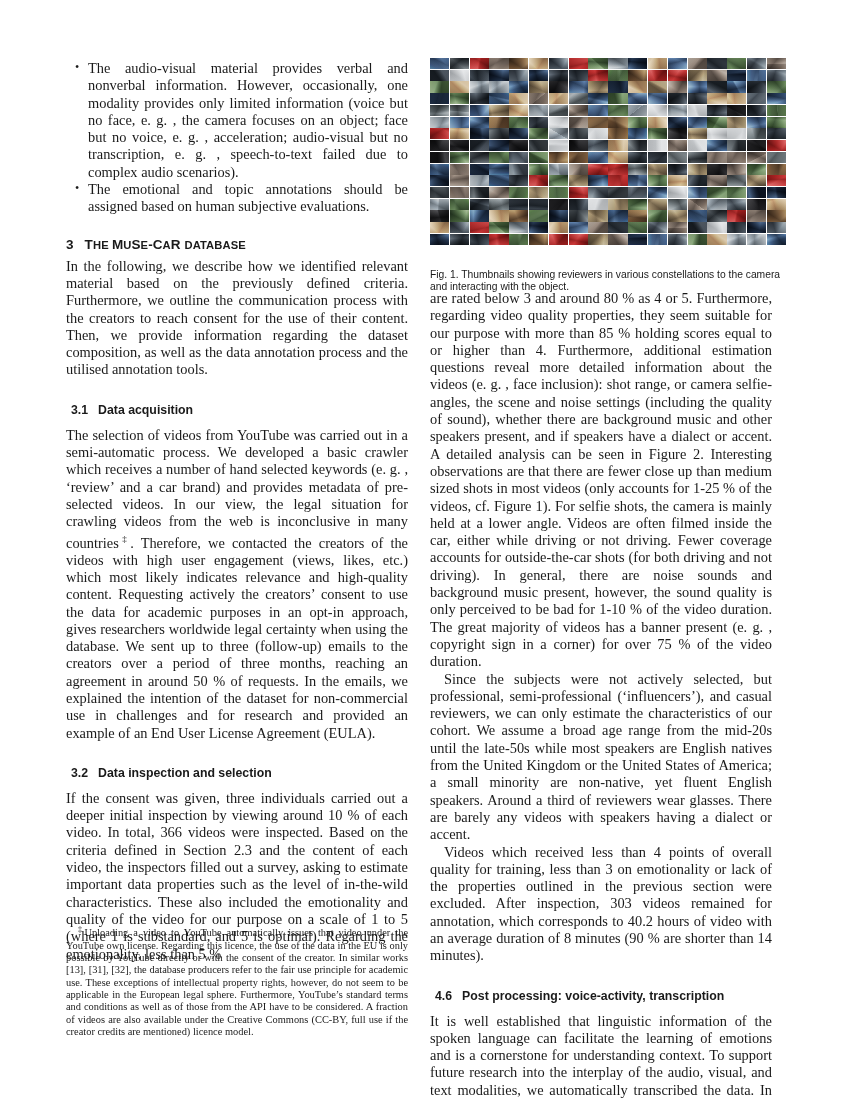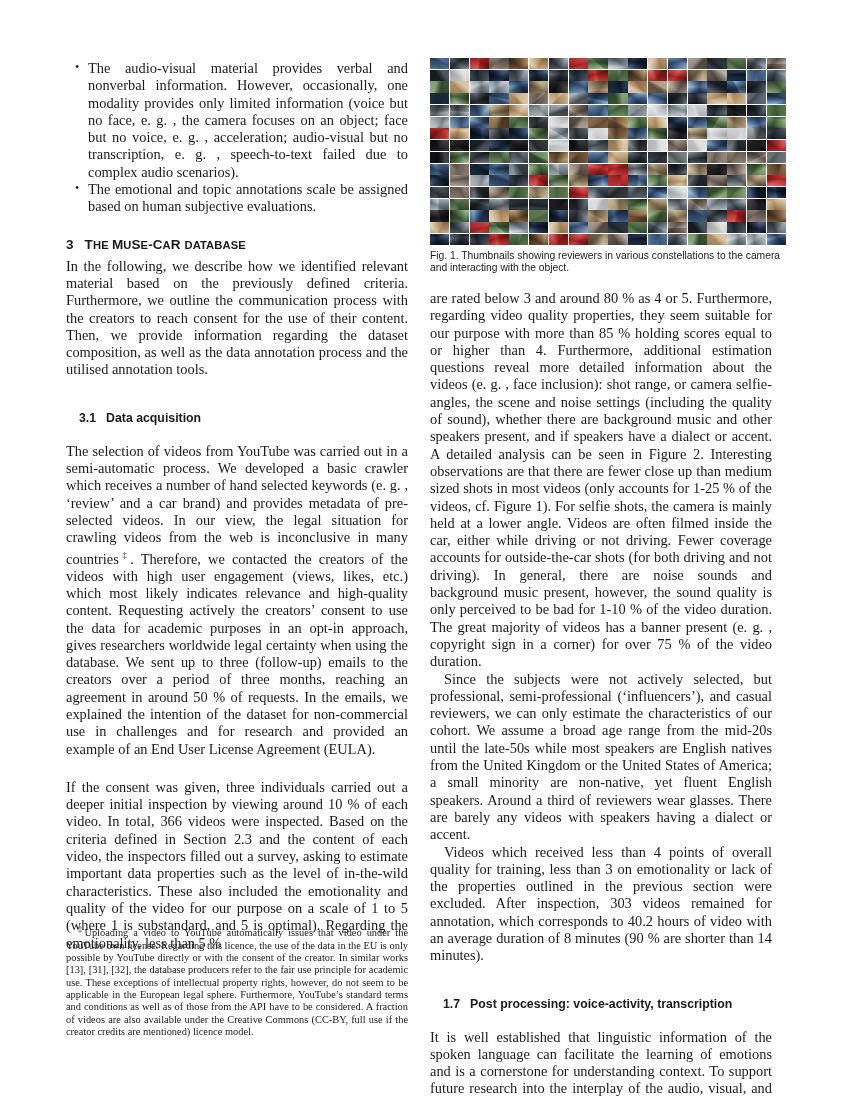--- a/index.html
+++ b/index.html
@@ -86,21 +86,21 @@
     font-weight: bold;
     font-size: 13.5px;
     line-height: 18px;
     letter-spacing: 0.1px;
   }
   h2.sec .num { margin-right: 11px; }
   h2.sec .smallcap-big { font-size: 13.5px; }
   h2.sec .smallcap-small { font-size: 11.2px; }
 
   h3.sub {
-    margin: 13px;
+    margin: 5px;
     font-family: "Liberation Sans", sans-serif;
     font-weight: bold;
     font-size: 12.3px;
     line-height: 17px;
   }
   h3.sub .num { margin-right: 10px; }
 
   .space-before-h2 { height: 20px; }
   .space-after-h2 { height: 4px; }
   .space-before-h3 { height: 18px; }
@@ -143,21 +143,21 @@
     background: #ffffff;
     overflow: hidden;
   }
   .thumb {
     width: 100%;
     height: 100%;
     background-size: 160% 160%;
     background-position: center;
   }
   .figcaption {
-    margin-top: 5px;
+    margin-top: 24px;
     font-family: "Liberation Sans", sans-serif;
     font-size: 10.3px;
     line-height: 12.4px;
     text-align: left;
     color: #1a1a1a;
   }
   .tinylabel {
     position: absolute;
     left: 50%;
     top: -7px;
@@ -171,21 +171,21 @@
 </head>
 <body>
 
 <div class="page">
 
 
   <div class="col col-left">
 
     <ul class="bullets">
       <li>The audio-visual material provides verbal and nonverbal information. However, occasionally, one modality provides only limited information (voice but no face, e. g. , the camera focuses on an object; face but no voice, e. g. , acceleration; audio-visual but no transcription, e. g. , speech-to-text failed due to complex audio scenarios).</li>
-      <li>The emotional and topic annotations scale be assigned based on human subjective evaluations.</li>
+      <li>The emotional and topic annotations should be assigned based on human subjective evaluations.</li>
     </ul>
 
     <div class="space-before-h2"></div>
 
     <h2 class="sec">
       <span class="num">3</span><span class="smallcap-big">T</span><span class="smallcap-small">HE </span><span class="smallcap-big">M</span><span class="smallcap-small">U</span><span class="smallcap-big">S</span><span class="smallcap-small">E</span><span class="smallcap-big">-C</span><span class="smallcap-small">A</span><span class="smallcap-big">R </span><span class="smallcap-small">DATABASE</span>
     </h2>
 
     <div class="space-after-h2"></div>
 
@@ -196,20 +196,23 @@
     <h3 class="sub">
       <span class="num">3.1</span><span>Data acquisition</span>
     </h3>
 
     <div class="space-after-h3"></div>
 
     <p class="body"><span>The selection of videos from YouTube was carried out in a semi-automatic process. We developed a basic crawler which receives a number of hand selected keywords (e. g. , ‘review’ and a car brand) and provides metadata of pre-selected videos. In our view, the legal situation for crawling videos from the web is inconclusive in many countries</span><sup class="fn">‡</sup><span>. Therefore, we contacted the creators of the videos with high user engagement (views, likes, etc.) which most likely indicates relevance and high-quality content. Requesting actively the creators’ consent to use the data for academic purposes in an opt-in approach, gives researchers worldwide legal certainty when using the database. We sent up to three (follow-up) emails to the creators over a period of three months, reaching an agreement in around 50 % of requests. In the emails, we explained the intention of the dataset for non-commercial use in challenges and for research and provided an example of an End User License Agreement (EULA).</span></p>
 
     <div class="space-before-h3"></div>
 
+    <h3 class="sub">
+      <span class="num">3.2</span><span>Data inspection and selection</span>
+    </h3>
 
     <div class="space-after-h3"></div>
 
     <p class="body">If the consent was given, three individuals carried out a deeper initial inspection by viewing around 10 % of each video. In total, 366 videos were inspected. Based on the criteria defined in Section 2.3 and the content of each video, the inspectors filled out a survey, asking to estimate important data properties such as the level of in-the-wild characteristics. These also included the emotionality and quality of the video for our purpose on a scale of 1 to 5 (where 1 is substandard, and 5 is optimal). Regarding the emotionality, less than 5 %</p>
   </div>
 
   <div class="footnote">
     <p><sup>‡</sup><span>Uploading a video to YouTube automatically issues that video under the YouTube own license. Regarding this licence, the use of the data in the EU is only possible by YouTube directly or with the consent of the creator. In similar works [13], [31], [32], the database producers refer to the fair use principle for academic use. These exceptions of intellectual property rights, however, do not seem to be applicable in the European legal sphere. Furthermore, YouTube’s standard terms and conditions as well as of those from the API have to be considered. A fraction of videos are also available under the Creative Commons (CC-BY, full use if the creator credits are mentioned) licence model.</span></p>
   </div>
 
@@ -509,21 +512,21 @@
   </div>
 
   <div class="col col-right" style="top:290px;">
     <p class="body">are rated below 3 and around 80 % as 4 or 5. Furthermore, regarding video quality properties, they seem suitable for our purpose with more than 85 % holding scores equal to or higher than 4. Furthermore, additional estimation questions reveal more detailed information about the videos (e. g. , face inclusion): shot range, or camera selfie-angles, the scene and noise settings (including the quality of sound), whether there are background music and other speakers present, and if speakers have a dialect or accent. A detailed analysis can be seen in Figure 2. Interesting observations are that there are fewer close up than medium sized shots in most videos (only accounts for 1-25 % of the videos, cf. Figure 1). For selfie shots, the camera is mainly held at a lower angle. Videos are often filmed inside the car, either while driving or not driving. Fewer coverage accounts for outside-the-car shots (for both driving and not driving). In general, there are noise sounds and background music present, however, the sound quality is only perceived to be bad for 1-10 % of the video duration. The great majority of videos has a banner present (e. g. , copyright sign in a corner) for over 75 % of the video duration.</p>
     <p class="cont">Since the subjects were not actively selected, but professional, semi-professional (‘influencers’), and casual reviewers, we can only estimate the characteristics of our cohort. We assume a broad age range from the mid-20s until the late-50s while most speakers are English natives from the United Kingdom or the United States of America; a small minority are non-native, yet fluent English speakers. Around a third of reviewers wear glasses. There are barely any videos with speakers having a dialect or accent.</p>
     <p class="cont">Videos which received less than 4 points of overall quality for training, less than 3 on emotionality or lack of the properties outlined in the previous section were excluded. After inspection, 303 videos remained for annotation, which corresponds to 40.2 hours of video with an average duration of 8 minutes (90 % are shorter than 14 minutes).</p>
 
     <div class="space-before-h3"></div>
 
     <h3 class="sub">
-      <span class="num">1.7</span><span>Post processing: voice-activity, transcription</span>
+      <span class="num">4.6</span><span>Post processing: voice-activity, transcription</span>
     </h3>
 
     <div class="space-after-h3"></div>
 
     <p class="body">It is well established that linguistic information of the spoken language can facilitate the learning of emotions and is a cornerstone for understanding context. To support future research into the interplay of the audio, visual, and text modalities, we automatically transcribed the data. In recent years, speech-to-text achieved almost human-level quality in popular languages, such as English. Furthermore, using the text modality for emotion recognition in a real-</p>
   </div>
 
 </div>
 
 </body></html>

